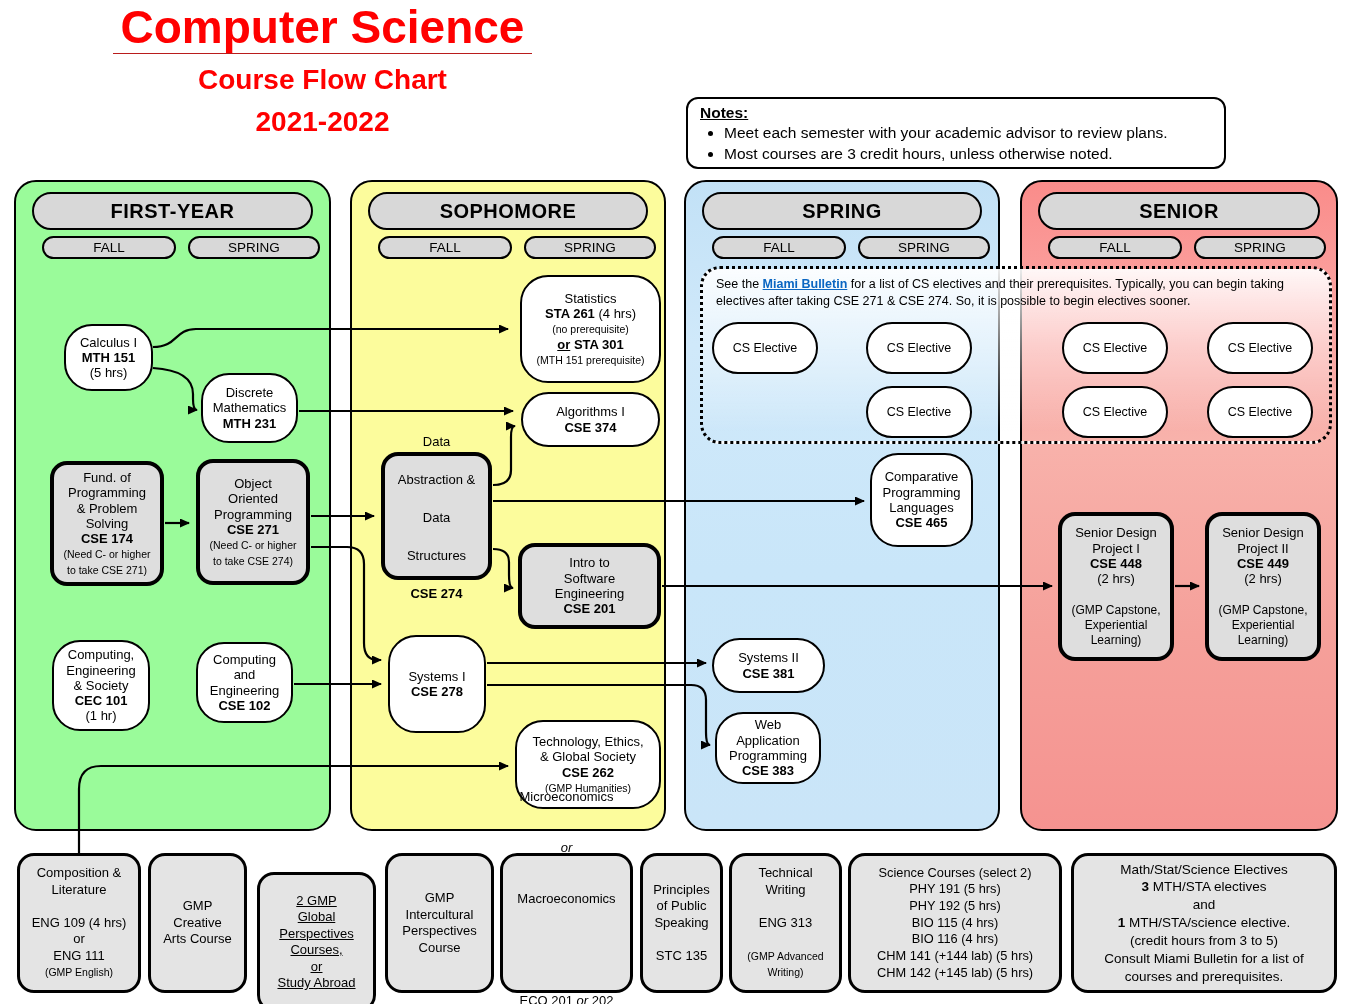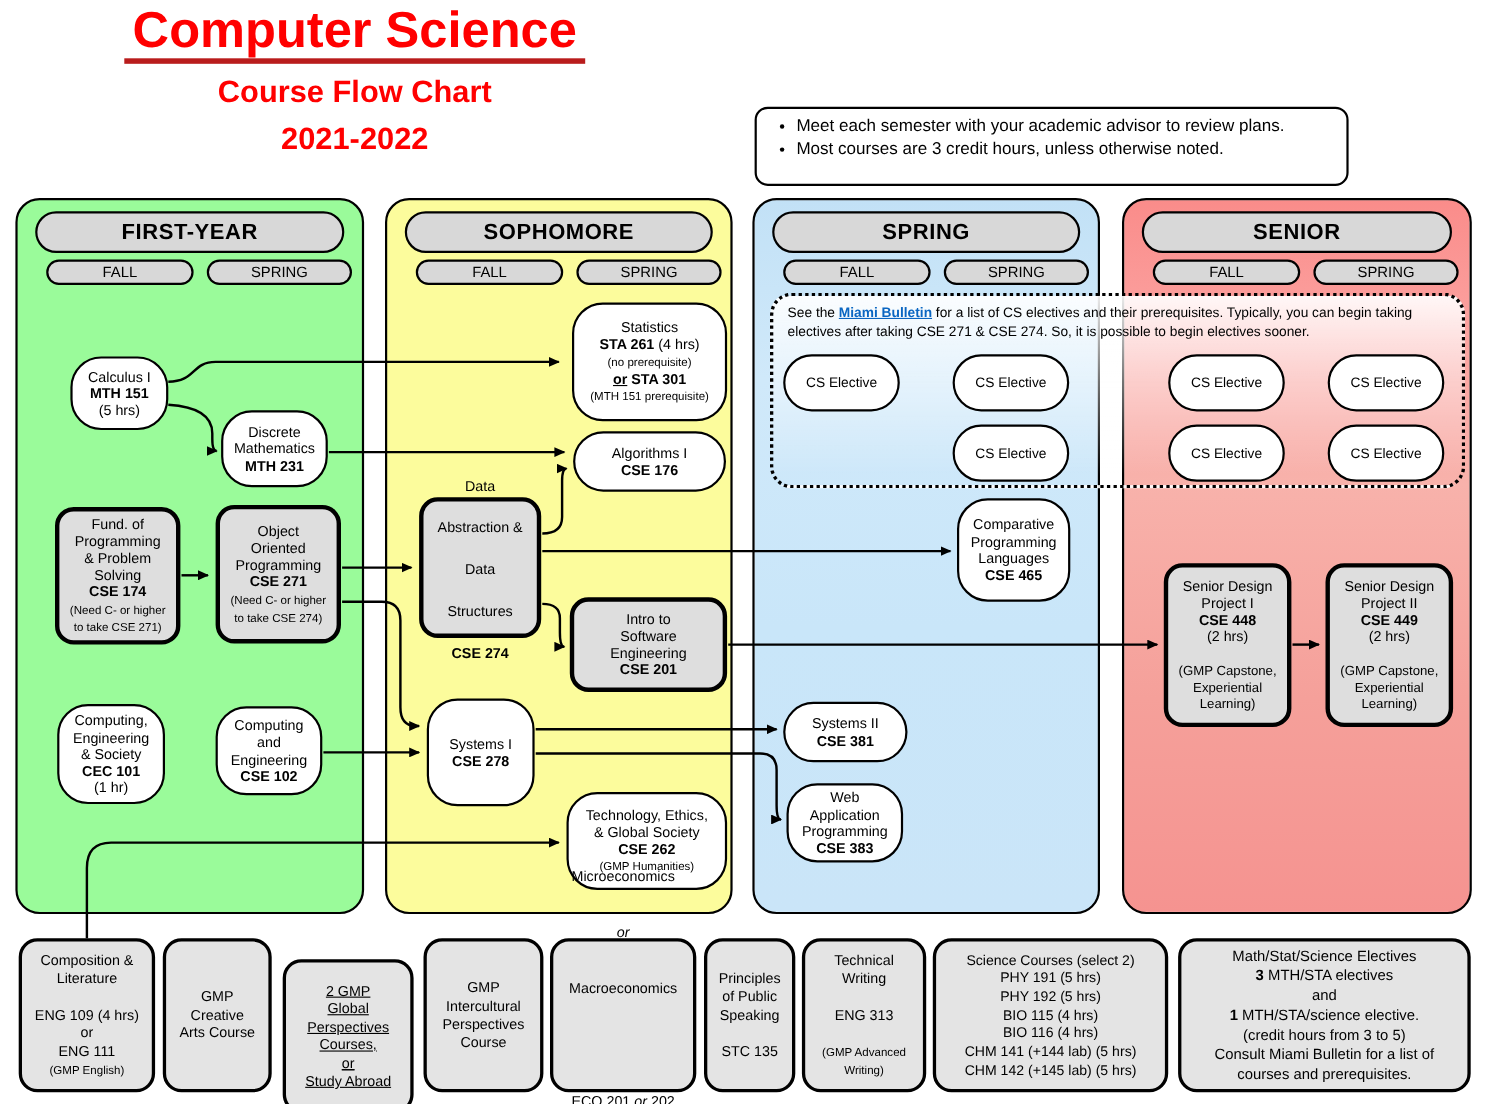--- a/index.html
+++ b/index.html
@@ -2,21 +2,21 @@
 <html><head>
 <meta charset="utf-8">
 <style>
   html,body{margin:0;padding:0;background:#fff;}
   #page{position:relative;width:1351px;height:1004px;background:#fff;
         font-family:"Liberation Sans","DejaVu Sans",sans-serif;color:#000;overflow:hidden;}
 
   
   #title-block{position:absolute;left:70px;top:3px;width:505px;text-align:center;color:#f00;}
   #title-main{font-size:46px;font-weight:bold;line-height:1.05;}
-  #title-main span{display:inline-block;border-bottom:5px solid #b91c1c;padding:0 8px 2px;}
+  #title-main span{display:inline-block;border-bottom:1px solid #b91c1c;padding:0 8px 2px;}
   .title-sub{font-size:28px;font-weight:bold;margin-top:10px;}
 
   
   #notes-box{position:absolute;left:686px;top:97px;width:540px;height:72px;background:#fff;
              border:2px solid #000;border-radius:12px;box-sizing:border-box;padding:5px 12px;}
   #notes-heading{font-size:15.5px;font-weight:bold;text-decoration:underline;}
   #notes-box ul{margin:1px 0 0 24px;padding:0;}
   #notes-box li{font-size:15.5px;line-height:1.35;}
 
   
@@ -63,20 +63,21 @@
 
 <div id="page">
 
   <div id="title-block">
     <div id="title-main"><span>Computer Science</span></div>
     <div class="title-sub">Course Flow Chart</div>
     <div class="title-sub">2021-2022</div>
   </div>
 
   <div id="notes-box">
+    <div id="notes-heading">Notes:</div>
     <ul>
       <li>Meet each semester with your academic advisor to review plans.</li>
       <li>Most courses are 3 credit hours, unless otherwise noted.</li>
     </ul>
   </div>
 
   <div class="panel" style="left:14px;width:317px;background:#9afb9a;">
     <div class="yearpill">FIRST-YEAR</div>
     <div class="termpill fall">FALL</div>
     <div class="termpill spring">SPRING</div>
@@ -167,21 +168,21 @@
 
   <div class="course" style="left:520px;top:275px;width:141px;height:108px;">
       <div class="ln"><span>Statistics</span></div>
       <div class="ln"><span class="b">STA 261</span><span> (4 hrs)</span></div>
       <div class="ln"><span class="s">(no prerequisite)</span></div>
       <div class="ln"><span class="bu">or</span><span class="b"> STA 301</span></div>
       <div class="ln"><span class="s">(MTH 151 prerequisite)</span></div>
     </div>
   <div class="course" style="left:521px;top:392px;width:139px;height:55px;">
       <div class="ln"><span>Algorithms I</span></div>
-      <div class="ln"><span class="b">CSE 176</span></div>
+      <div class="ln"><span class="b">CSE 374</span></div>
     </div>
   <div class="course gray" style="left:381px;top:452px;width:111px;height:128px;gap:25px;">
       <div class="ln"><span>Data</span></div>
       <div class="ln"><span>Abstraction &amp;</span></div>
       <div class="ln"><span>Data</span></div>
       <div class="ln"><span>Structures</span></div>
       <div class="ln"><span class="b">CSE 274</span></div>
     </div>
   <div class="course gray" style="left:518px;top:543px;width:143px;height:86px;">
       <div class="ln"><span>Intro to</span></div>

